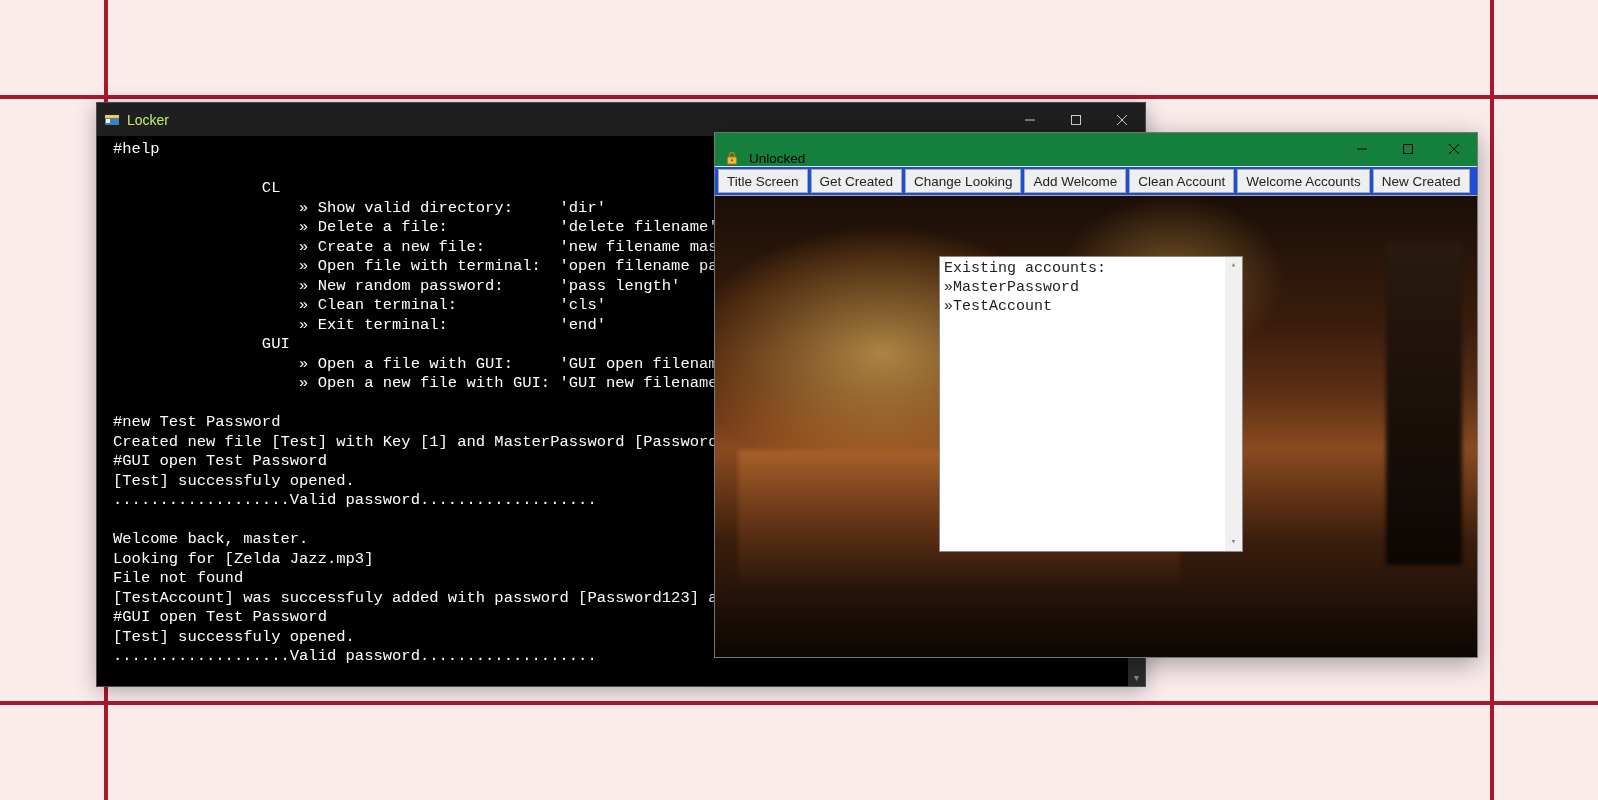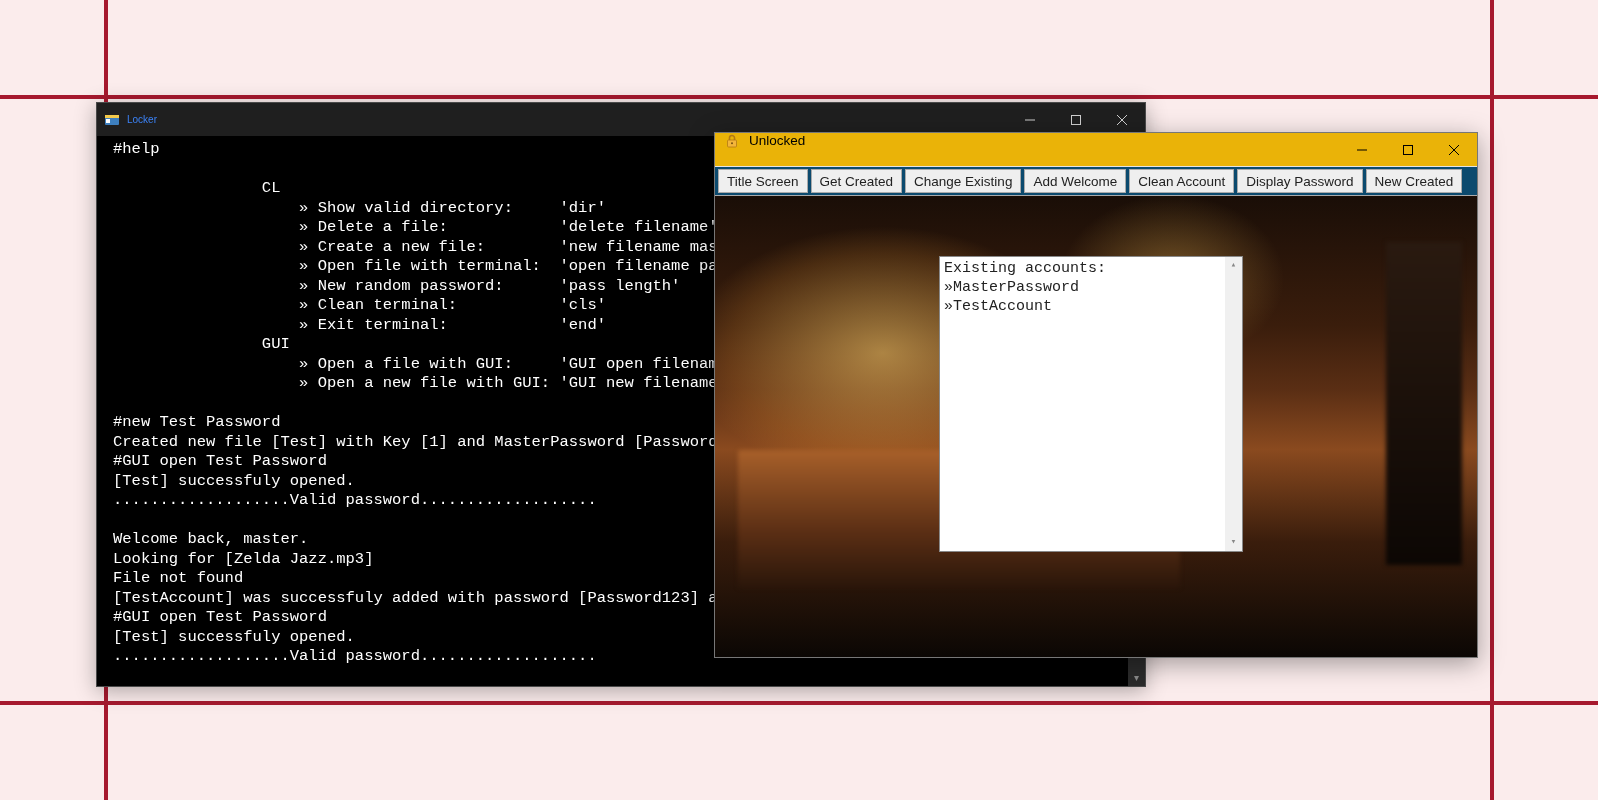--- a/index.html
+++ b/index.html
@@ -25,22 +25,22 @@
     height: 585px;
     background: #000;
     border: 1px solid #4a4a4a;
     box-shadow: 0 4px 20px rgba(0,0,0,0.3);
   }
   .terminal-titlebar {
     height: 33px;
     background: #1f1f1f;
     display: flex;
     align-items: center;
-    color: #3b82f6;
-    font-size: 10px;
+    color: #bef264;
+    font-size: 14px;
   }
   .terminal-titlebar .icon-box {
     width: 30px;
     display: flex;
     align-items: center;
     justify-content: center;
   }
   .terminal-titlebar .title { flex: 0 0 auto; }
   .terminal-titlebar .spacer { flex: 1; }
   .win-btn {
@@ -91,23 +91,23 @@
     left: 714px;
     top: 132px;
     width: 764px;
     height: 526px;
     background: #fff;
     border: 1px solid #777;
     box-shadow: 0 6px 24px rgba(0,0,0,0.35);
   }
   .gui-titlebar {
     height: 34px;
-    background: #eab308;
-    display: flex;
-    align-items: flex-start;
+    background: #15803d;
+    display: flex;
+    align-items: flex-end;
     color: #000;
     font-size: 13.5px;
     border-bottom: 1px solid #e5e5e5;
   }
   .gui-titlebar .icon-box {
     width: 34px;
     display: flex;
     align-items: center;
     justify-content: center;
   }
@@ -116,21 +116,21 @@
     width: 46px;
     height: 34px;
     display: flex;
     align-items: center;
     justify-content: center;
     color: #000;
     cursor: pointer;
   }
   .gui-toolbar {
     height: 29px;
-    background: #0c4a6e;
+    background: #1d4ed8;
     display: flex;
     align-items: stretch;
     border-bottom: 1px solid #aaa;
     padding: 2px 3px;
     gap: 3px;
   }
   .gui-btn {
     background: #efefef;
     border: 1px solid #aaa;
     padding: 0 8px;
@@ -304,24 +304,24 @@
     <div class="gui-win-btn close">
       <svg width="10" height="10" viewBox="0 0 10 10">
           <line x1="0" y1="0" x2="10" y2="10" stroke="currentColor" stroke-width="1"></line>
           <line x1="10" y1="0" x2="0" y2="10" stroke="currentColor" stroke-width="1"></line>
         </svg>
     </div>
   </div>
   <div class="gui-toolbar" id="gui-toolbar">
       <div class="gui-btn">Title Screen</div>
       <div class="gui-btn">Get Created</div>
-      <div class="gui-btn">Change Existing</div>
+      <div class="gui-btn">Change Looking</div>
       <div class="gui-btn">Add Welcome</div>
       <div class="gui-btn">Clean Account</div>
-      <div class="gui-btn">Display Password</div>
+      <div class="gui-btn">Welcome Accounts</div>
       <div class="gui-btn">New Created</div>
     </div>
   <div class="gui-body">
     <div class="bar-bg"></div>
     <div class="accounts-panel">
       <div class="accounts-content" id="accounts-content">Existing accounts:
 »MasterPassword
 »TestAccount
 </div>
       <div class="accounts-scroll">

